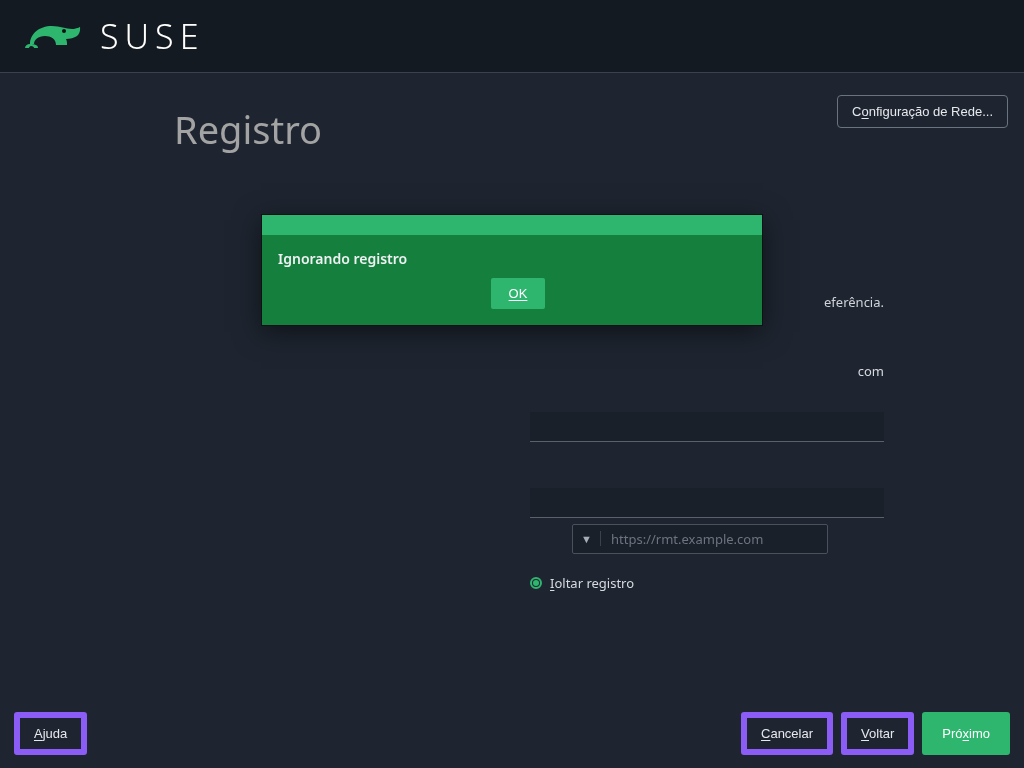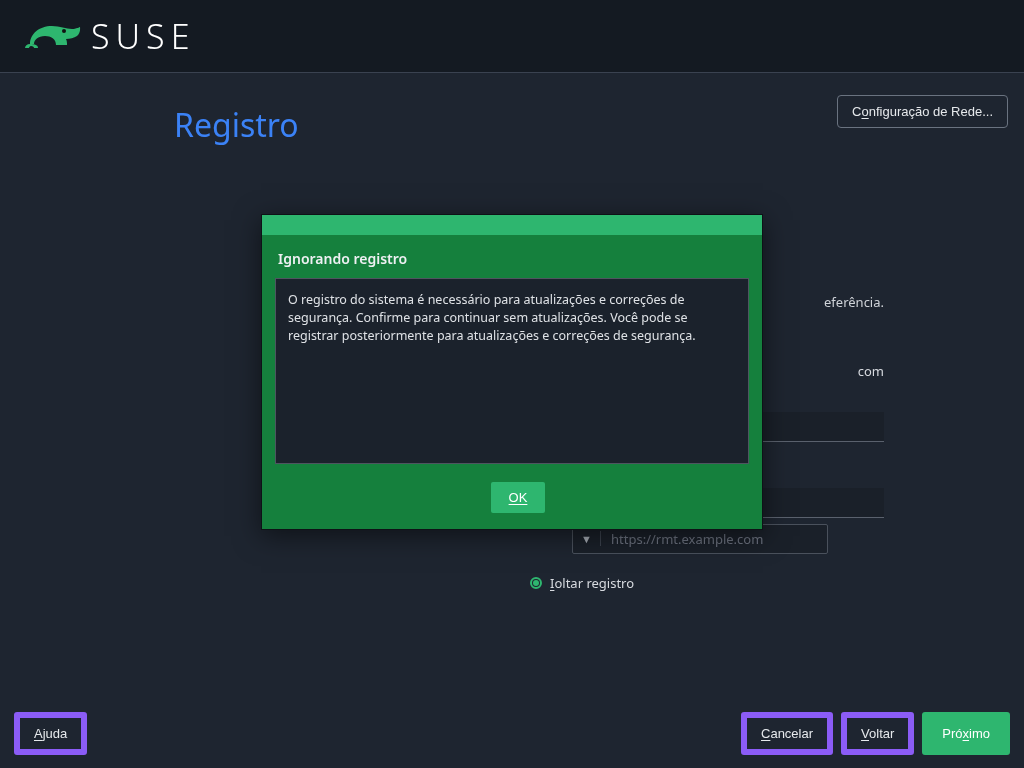--- a/index.html
+++ b/index.html
@@ -15,38 +15,38 @@
     height: 73px;
     background: #141a22;
     border-bottom: 1px solid #3a4250;
     display: flex;
     align-items: center;
     padding-left: 24px;
   }
   .logo {
     display: flex;
     align-items: center;
-    gap: 5px;
+    gap: 14px;
   }
   .logo svg { display:block; }
   .logo-text {
     font-size: 34px;
     font-weight: 300;
     letter-spacing: 6px;
     color: #ffffff;
   }
   
   .page {
     position: relative;
     padding: 24px 16px 0 16px;
     height: 625px;
   }
   .page-title {
-    color: #3b82f6;
-    font-size: 32px;
+    color: #a3a3a3;
+    font-size: 38px;
     font-weight: 400;
     position: absolute;
     left: 174px;
     top: 30px;
     text-align: right;
   }
   .net-btn {
     position: absolute;
     top: 22px;
     right: 16px;
@@ -186,19 +186,16 @@
   <button class="btn"><span class="u">A</span>juda</button>
   <div class="spacer"></div>
   <button class="btn"><span class="u">C</span>ancelar</button>
   <button class="btn"><span class="u">V</span>oltar</button>
   <button class="btn primary">Pró<span class="u">x</span>imo</button>
 </div>
 
 <div class="modal">
   <div class="modal-bar"></div>
   <div class="modal-title">Ignorando registro</div>
-  <div class="modal-textwrap">
-    <div class="modal-text">O registro do sistema é necessário para atualizações e correções de segurança. Confirme para continuar sem atualizações. Você pode se registrar posteriormente para atualizações e correções de segurança.</div>
-  </div>
   <div class="modal-actions">
     <button class="ok-btn"><span class="u">OK</span></button>
   </div>
 </div>
 
 </body></html>

